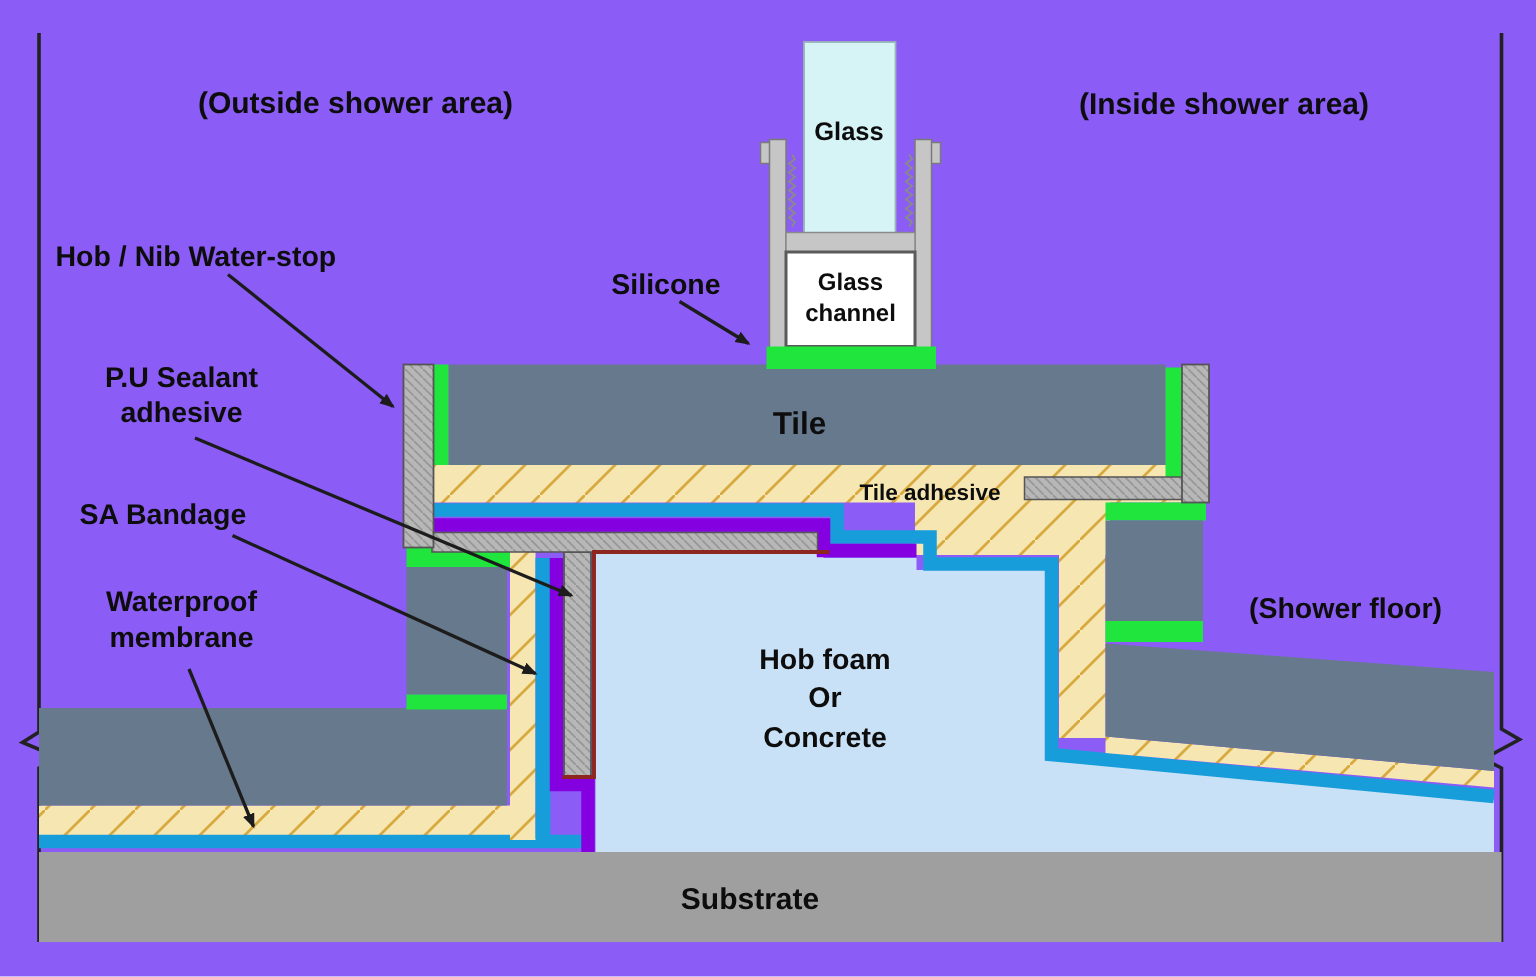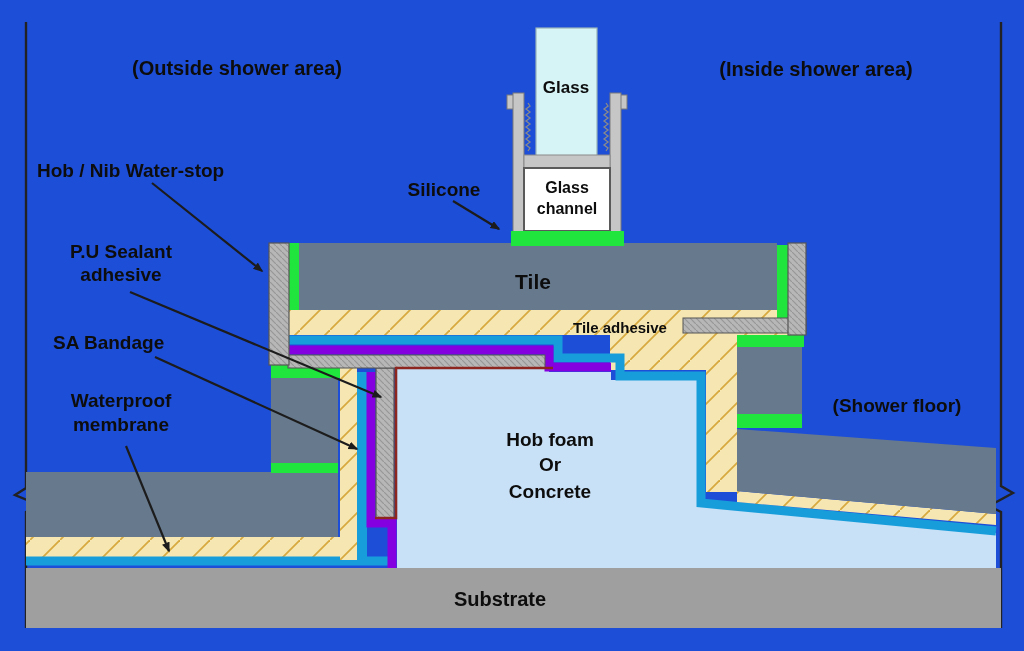--- a/index.html
+++ b/index.html
@@ -1,16 +1,16 @@
 <!DOCTYPE html>
 <html><head>
 <meta charset="utf-8">
 <style>
   html,body{margin:0;padding:0;background:#ffffff;}
-  .stage{position:relative;width:1024px;height:651px;background:#1d4ed8;overflow:hidden;
+  .stage{position:relative;width:1024px;height:651px;background:#8b5cf6;overflow:hidden;
          font-family:"Liberation Sans",sans-serif;}
   svg{display:block;}
   text{font-family:"Liberation Sans",sans-serif;font-weight:bold;fill:#0d0d0d;}
   .lbl{font-size:19px;}
   .area{font-size:20px;}
   .small{font-size:16px;}
   .leader{stroke:#1c1c1c;stroke-width:2.2;fill:none;}
 </style>
 </head>
 <body>

